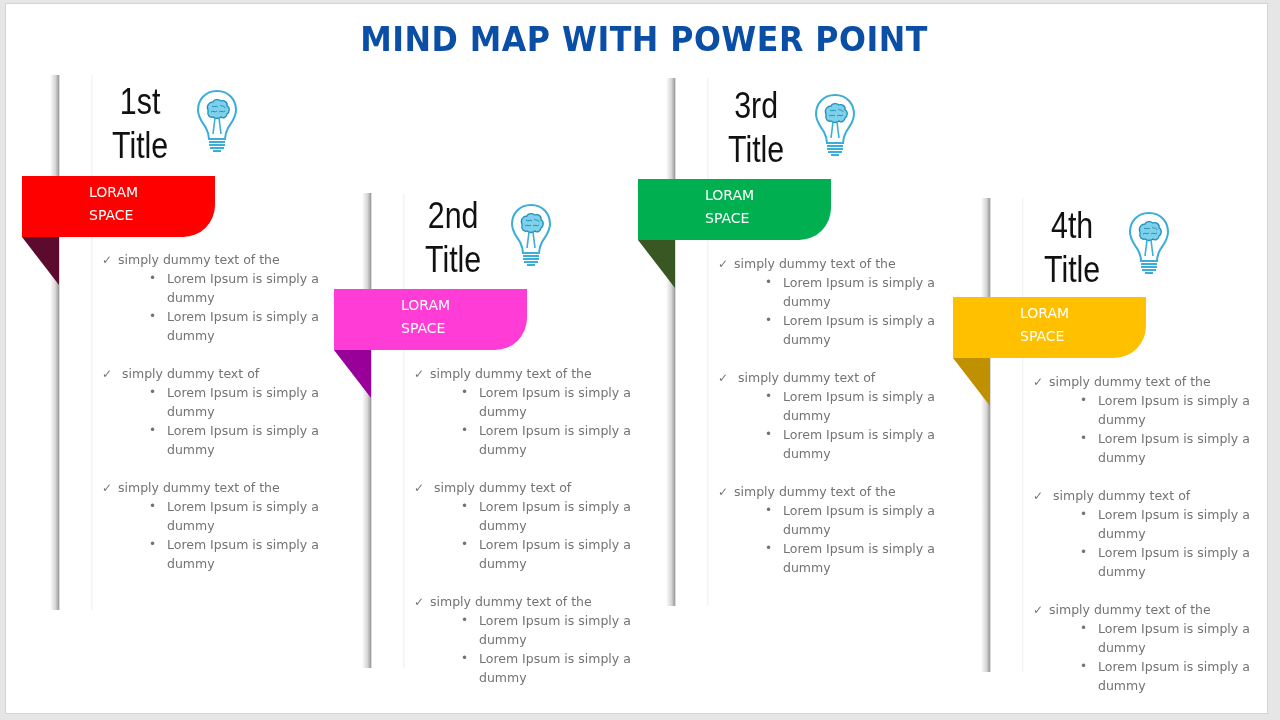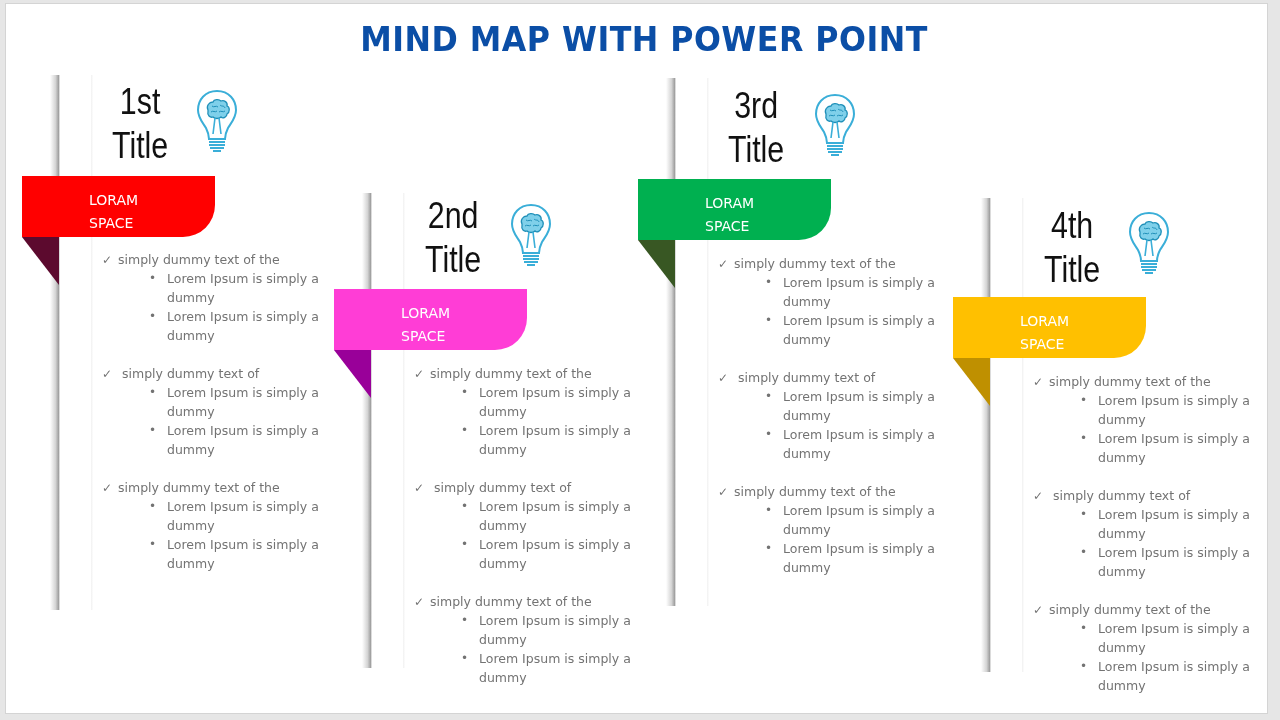--- a/index.html
+++ b/index.html
@@ -28,21 +28,21 @@
     font-size: 37px; line-height: 44px; color: #111; text-align: center;
     transform: scaleX(0.82); transform-origin: left top;
   }
   .bulb { position: absolute; width: 46px; height: 68px; }
   .ribbon {
     position: absolute; width: 193px; height: 61px;
     border-bottom-right-radius: 32px;
     color: #ffffff; font-family: "DejaVu Sans", sans-serif; font-size: 14px;
     line-height: 23px; padding-top: 5px;
   }
-  .ribbon .r-text { position: absolute; left: 0; width: 190px; text-align: center; top: 13px; transform: translateX(-46px); }
+  .ribbon .r-text { position: absolute; left: 0; width: 190px; text-align: center; top: 5px; transform: translateX(-46px); }
   .ribbon .r-line { display: block; }
   .fold { position: absolute; width: 37px; height: 48px; }
   .list { position: absolute; font-family: "DejaVu Sans", sans-serif; font-size: 12.5px; color: #737373; }
   .group { margin-bottom: 19px; }
   .check-line { position: relative; height: 19px; line-height: 19px; white-space: nowrap; }
   .check-icon { display: inline-block; width: 16px; font-size: 12px; }
   .bullet-item { position: relative; padding-left: 65px; line-height: 19px; }
   .bullet-dot { position: absolute; left: 47px; top: 0; font-size: 12px; }
   .bullet-text { display: block; width: 160px; }
 </style>

